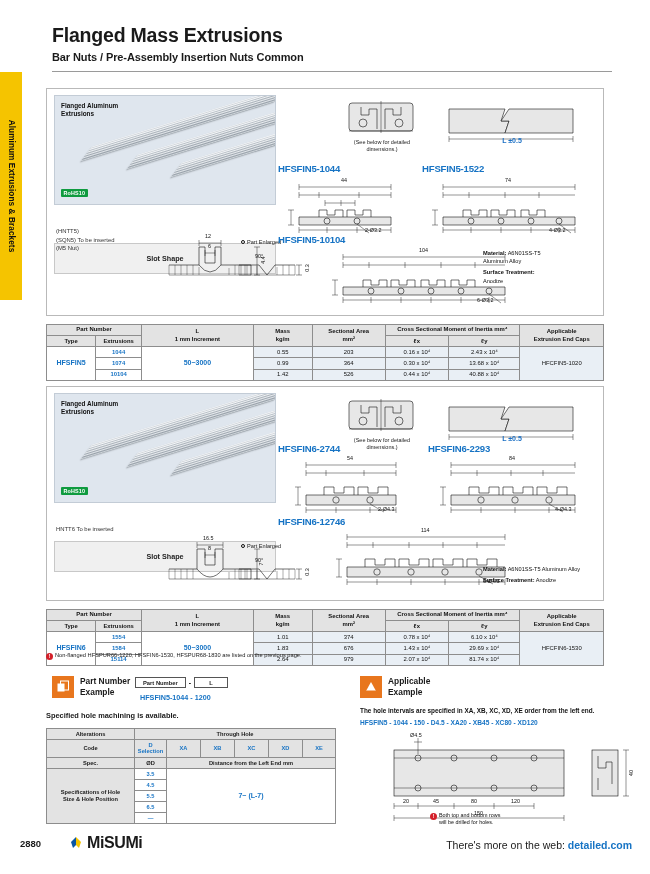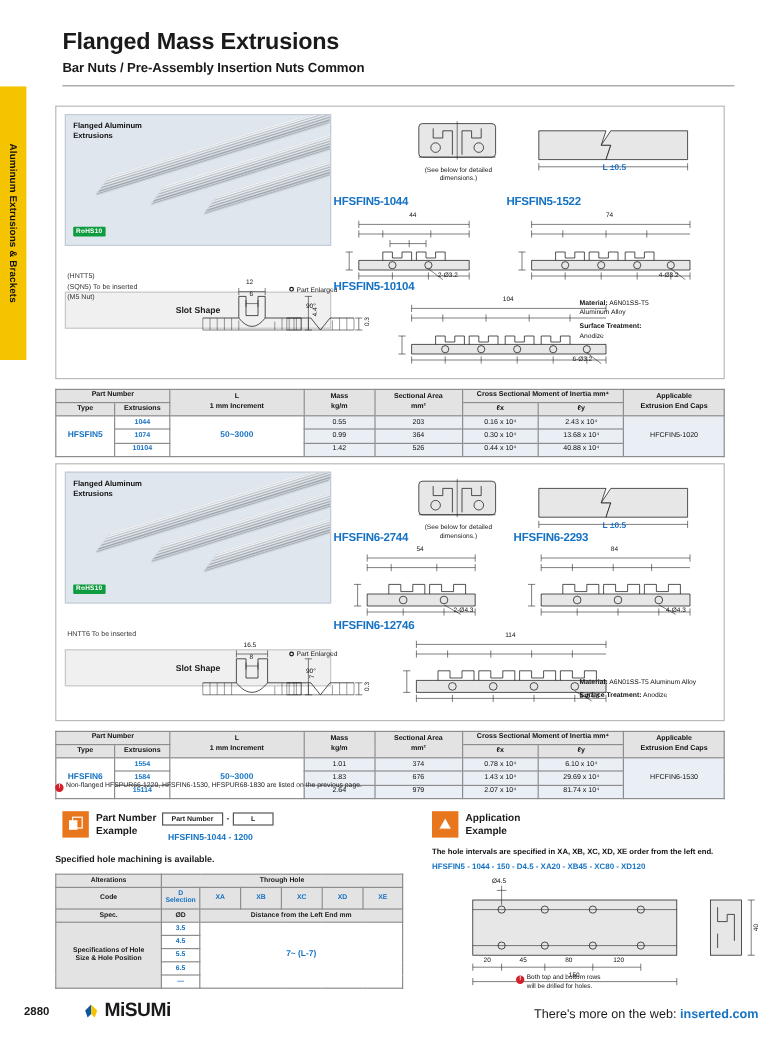--- a/index.html
+++ b/index.html
@@ -636,21 +636,21 @@
         </tr>
   </tbody>
     </table>
 
   <div class="ex-icon" style="left:360px; top:676px;">
     <svg width="14" height="14" viewBox="0 0 14 14">
       <path d="M2 11 L7 2 L12 11 Z" fill="#fff"></path>
       <path d="M2 11 L12 11" stroke="#e8761d" stroke-width="1"></path>
     </svg>
   </div>
-  <div class="ex-title" style="left:388px; top:676px; white-space:pre-line">Application
+  <div class="ex-title" style="left:388px; top:676px; white-space:pre-line">Applicable
 Example</div>
   <div class="app-note" style="left:360px; top:707px;">The hole intervals are specified in XA, XB, XC, XD, XE order from the left end.</div>
   <div class="app-pn" style="left:360px; top:719px;">HFSFIN5 - 1044 - 150 - D4.5 - XA20 - XB45 - XC80 - XD120</div>
 
   <div class="app-draw">
     <svg width="270" height="102" viewBox="0 0 270 102">
       <rect class="fillg" x="24" y="22" width="170" height="46"></rect>
       <path class="ln2" d="M24 30 H194 M24 60 H194"></path>
       <circle class="ln" cx="48" cy="30" r="3"></circle>
       <circle class="ln" cx="84" cy="30" r="3"></circle>
@@ -684,16 +684,16 @@
   <div class="pg-num">2880</div>
   <div class="logo-wrap">
     <svg width="16" height="16" viewBox="0 0 16 16">
       <path d="M8 2 L3 7 L5 13 L8 10 Z" fill="#0b57a4"></path>
       <path d="M8 2 L13 7 L11 13 L8 10 Z" fill="#f5c400"></path>
     </svg>
     <span class="logo-text">MiSUMi</span>
   </div>
   <div class="web-line">
     <span>There's more on the web:</span>
-    <span class="url">inserted.com</span>
+    <span class="url">detailed.com</span>
   </div>
 
 </div>
 
 </body></html>

